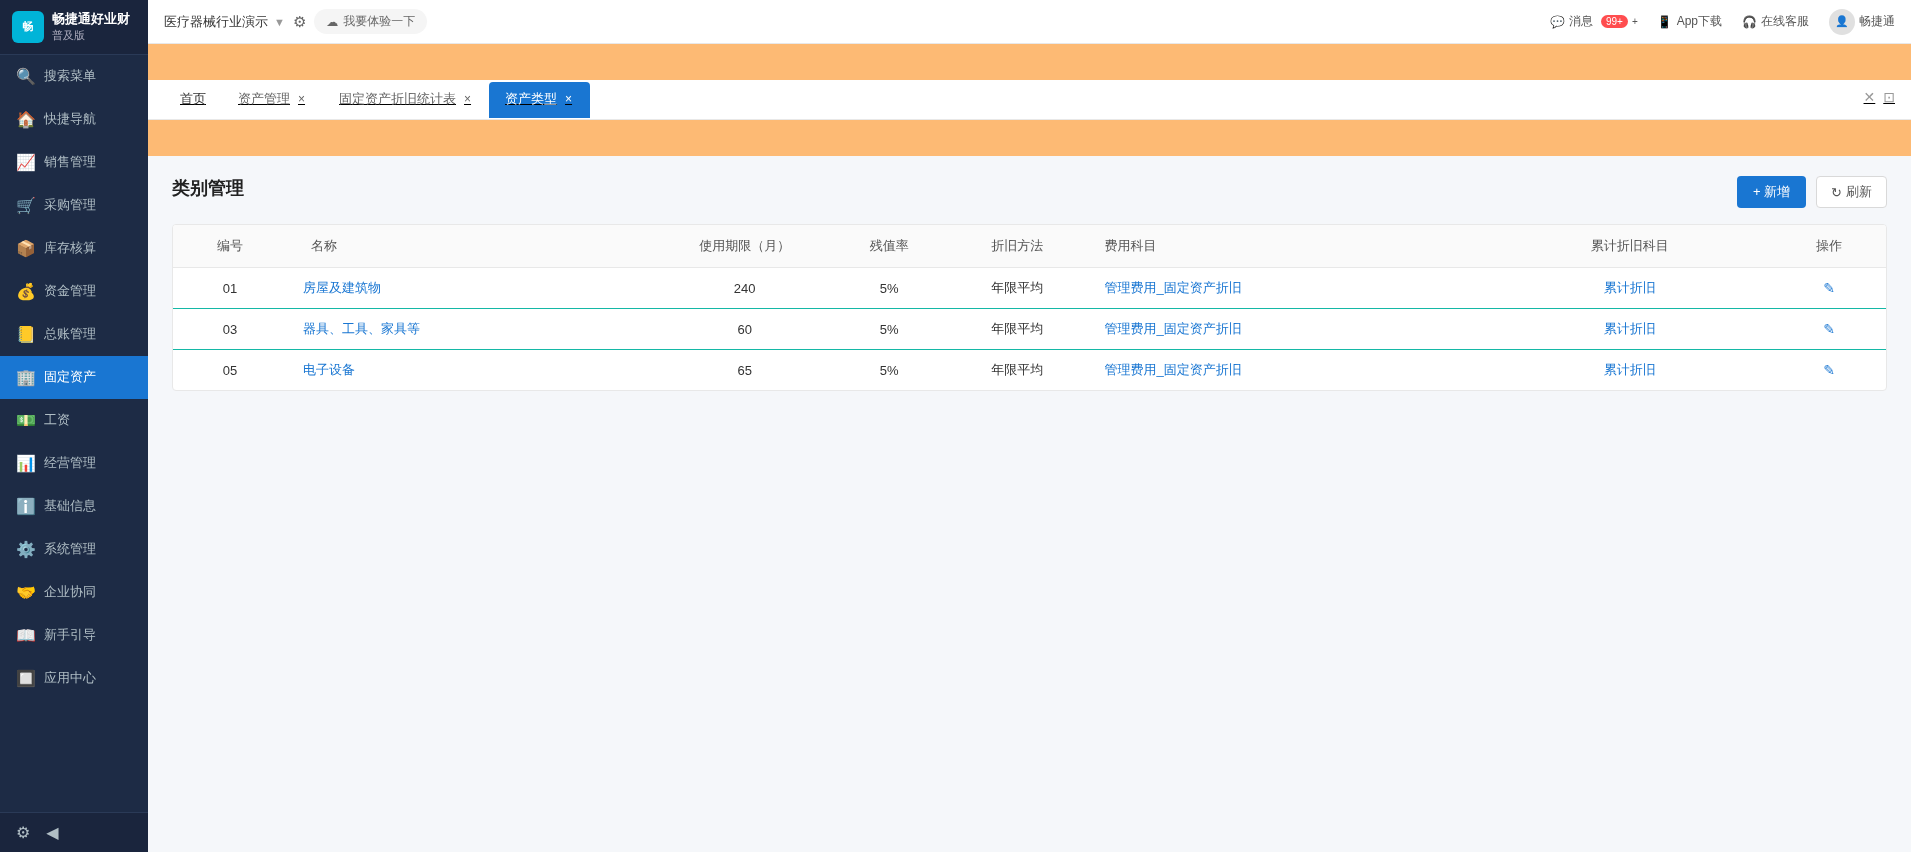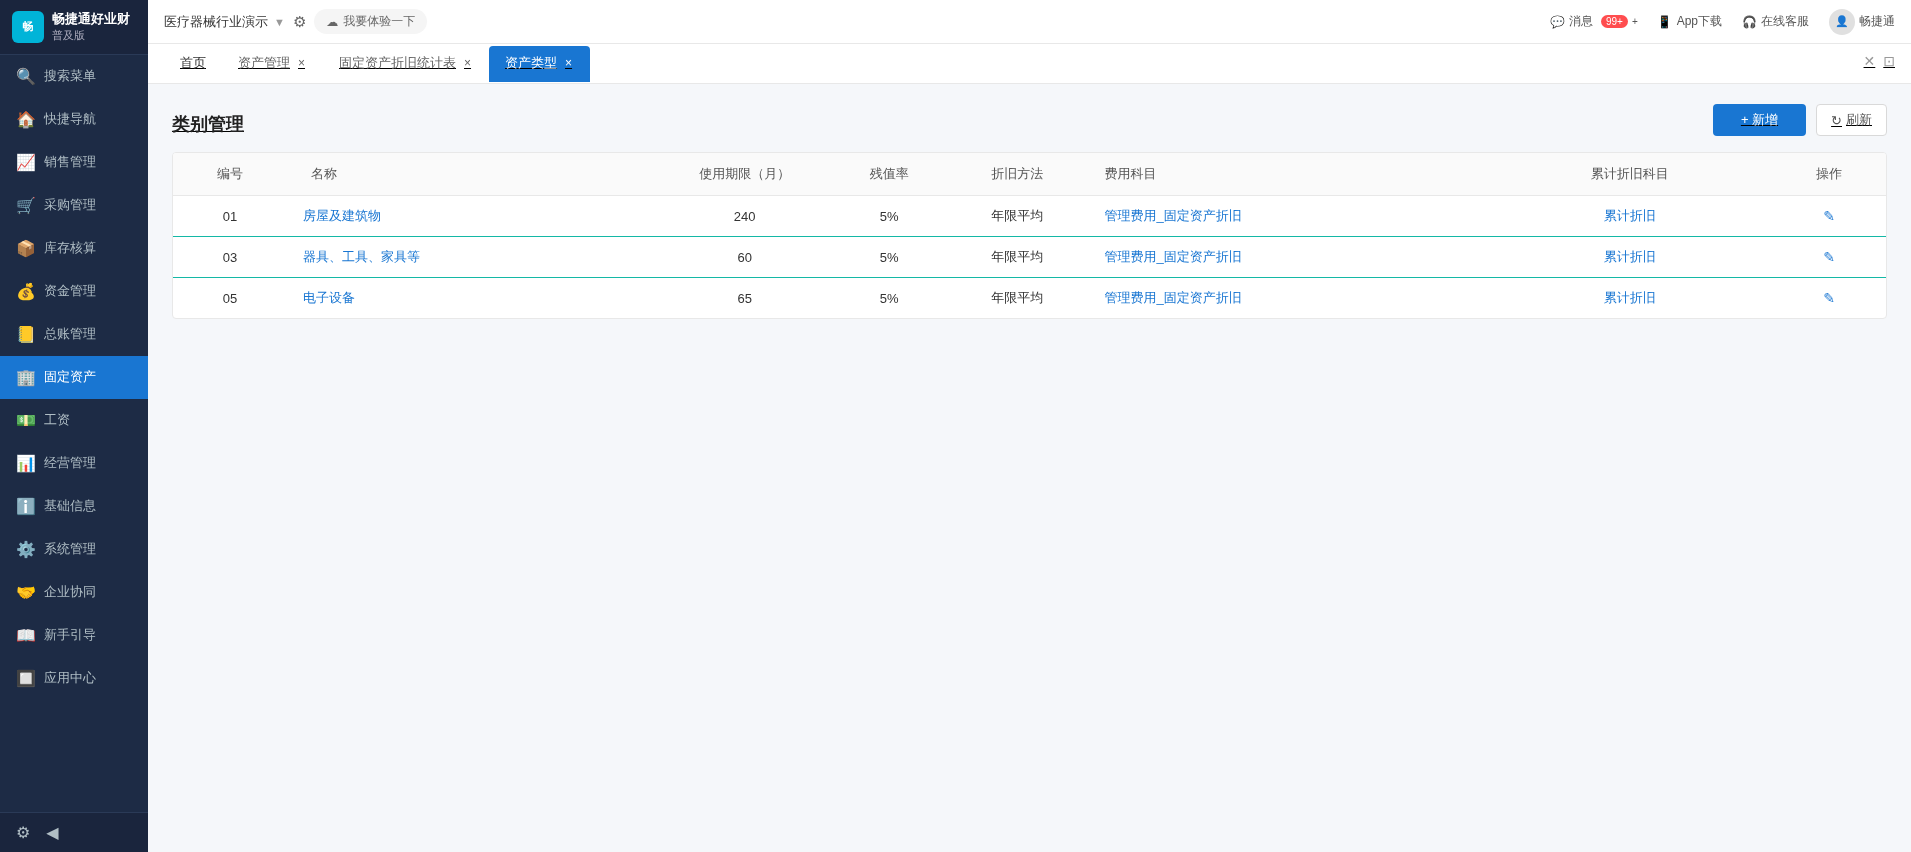--- a/index.html
+++ b/index.html
@@ -58,20 +58,21 @@
     .sidebar-footer .icon { color: #b0bec5; cursor: pointer; font-size: 16px; }
 
     
     .main {
       flex: 1;
       display: flex;
       flex-direction: column;
       height: 100%;
       background: #fdba74;
       overflow: hidden;
+      gap: 36px;
     }
 
     
     .topbar {
       background: #fff;
       height: 44px;
       display: flex;
       align-items: center;
       padding: 0 16px;
       border-bottom: 1px solid #e8e8e8;
@@ -153,30 +154,29 @@
     
     .content {
       flex: 1;
       padding: 20px 24px;
       overflow-y: auto;
       background: #f5f7fa;
     }
 
     
     .page-header {
-      display: flex; align-items: flex-end; justify-content: space-between;
+      display: flex; align-items: flex-start; justify-content: space-between;
       margin-bottom: 16px;
-      text-decoration: underline;
     }
     .page-title { font-size: 18px; font-weight: bold; color: #222; }
     .page-actions { display: flex; gap: 10px; }
     .btn-primary {
       background: #1976d2; color: #fff;
       border: none; border-radius: 4px;
-      padding: 6px 28px; cursor: pointer; font-size: 13px;
+      padding: 6px 16px; cursor: pointer; font-size: 13px;
       display: flex; align-items: center; gap: 4px;
     }
     .btn-default {
       background: #fff; color: #555;
       border: 1px solid #d9d9d9; border-radius: 4px;
       padding: 6px 14px; cursor: pointer; font-size: 13px;
       display: flex; align-items: center; gap: 4px;
     }
 
     

